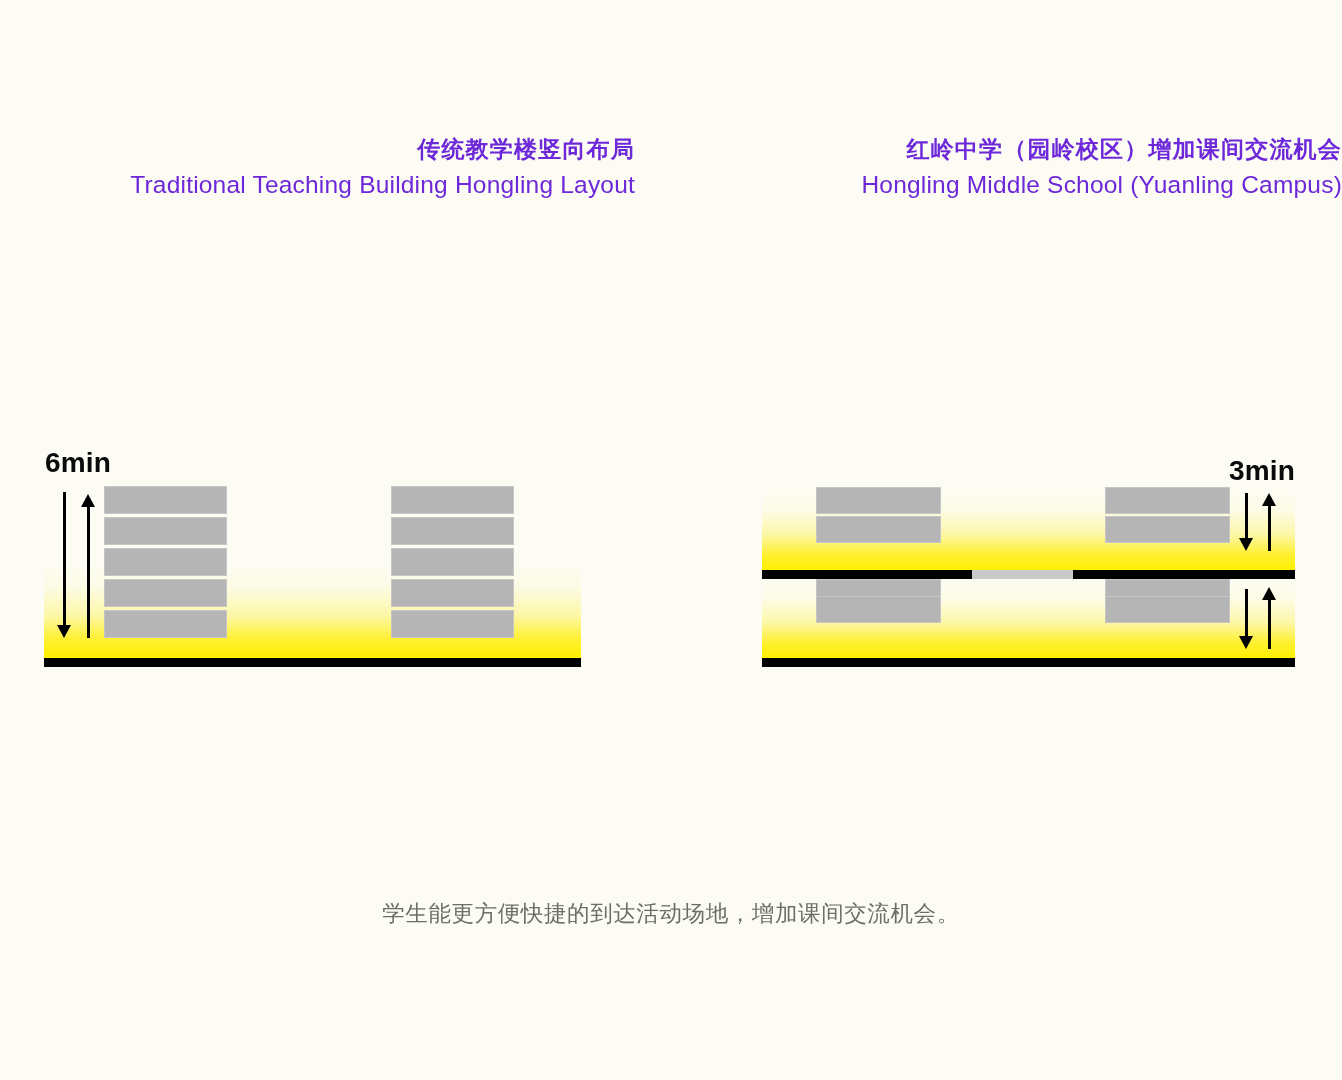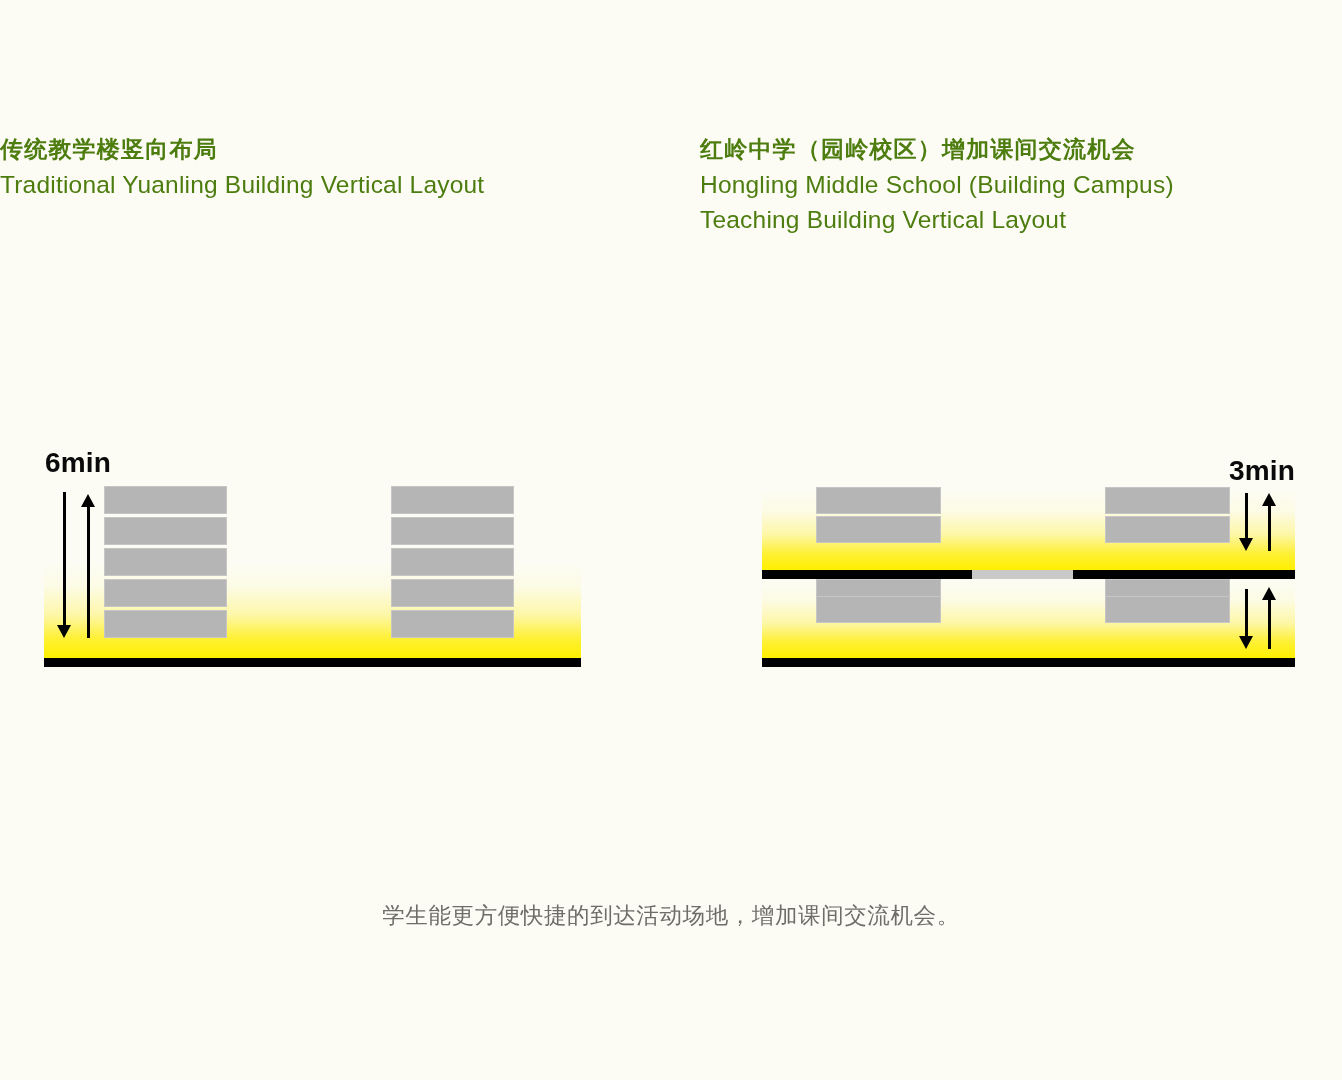--- a/index.html
+++ b/index.html
@@ -20,22 +20,22 @@
     position: absolute;
     left: 0;
     top: 0;
     width: 1342px;
     height: 1080px;
   }
 
   
   .title-block {
     position: absolute;
-    text-align: left;
-    color: #4d7c0f;
+    text-align: right;
+    color: #6d28d9;
     line-height: 1.36;
     letter-spacing: 0.1px;
   }
   .title-left  { left: 0px;   top: 134px; width: 635px; }
   .title-right { left: 700px; top: 134px; width: 642px; }
 
   .title-cn {
     font-size: 23px;
     font-weight: 700;
     margin: 0 0 3px 0;
@@ -129,20 +129,21 @@
 
   
   .caption {
     position: absolute;
     left: 0;
     top: 900px;
     width: 1342px;
     text-align: center;
     color: #6e6e69;
     line-height: 1.42;
+    font-family: Liberation Mono, monospace;
   }
   .caption-cn {
     font-size: 22.5px;
     font-weight: 400;
     margin: 0 0 4px 0;
     letter-spacing: 0.6px;
   }
   .caption-en {
     font-size: 25px;
     font-weight: 400;
@@ -150,27 +151,26 @@
     letter-spacing: 0.1px;
   }
 </style>
 </head>
 <body>
 
 <div class="stage">
 
   <div class="title-block title-left">
     <p class="title-cn">传统教学楼竖向布局</p>
-    <p class="title-en">Traditional Yuanling Building Vertical Layout</p>
+    <p class="title-en">Traditional Teaching Building Hongling Layout</p>
   </div>
 
   <div class="title-block title-right">
     <p class="title-cn">红岭中学（园岭校区）增加课间交流机会</p>
-    <p class="title-en">Hongling Middle School (Building Campus)</p>
-    <p class="title-en">Teaching Building Vertical Layout</p>
+    <p class="title-en">Hongling Middle School (Yuanling Campus)</p>
   </div>
 
   <div class="diagram diagram-left">
 
     <div class="min-label" style="left:45px; top:17px;">6min</div>
 
     <div class="glow" style="left:44px; top:132px; width:537px; height:96px;"></div>
 
     <div class="ground" style="left:44px; top:228px; width:537px;"></div>
 

